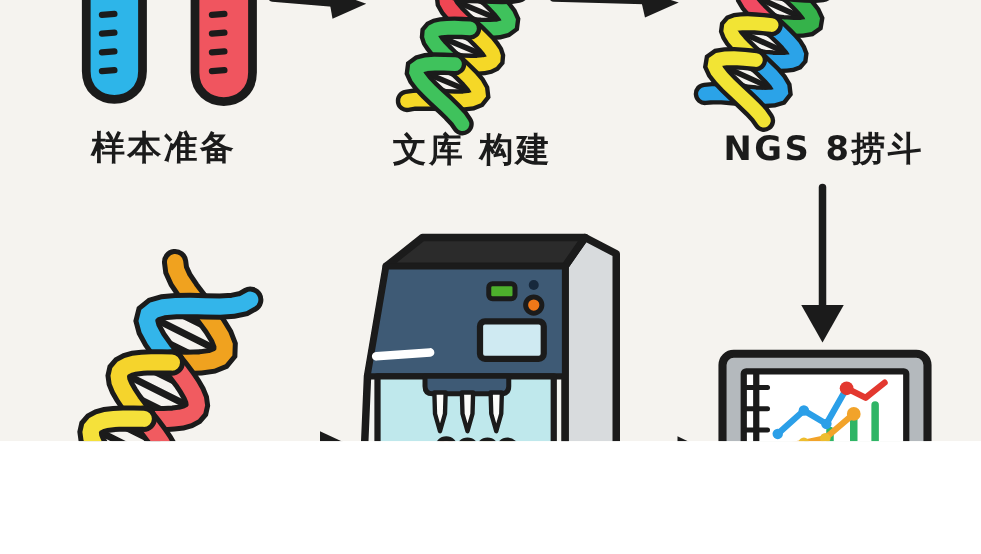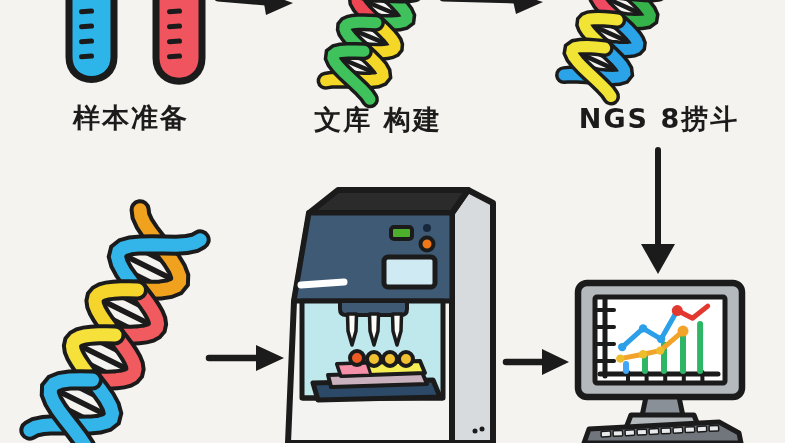--- a/index.html
+++ b/index.html
@@ -1,16 +1,16 @@
 <!DOCTYPE html>
 <html><head>
 <meta charset="utf-8">
 <style>
   html,body{margin:0;padding:0}
-  .stage{position:relative;width:785px;height:443px;overflow:hidden}
+  .stage{position:relative;width:785px;height:353px;overflow:hidden}
   svg{display:block}
   .step-label{font-family:"DejaVu Sans",sans-serif;font-weight:bold;font-size:27px;letter-spacing:2px;fill:#1b1b1b}
 </style>
 </head>
 <body>
 
 <div class="stage" style="background: rgb(245, 243, 239);">
 <svg id="scene" width="785" height="443" viewBox="0 0 785 443" xmlns="http://www.w3.org/2000/svg">
 
   <g>

